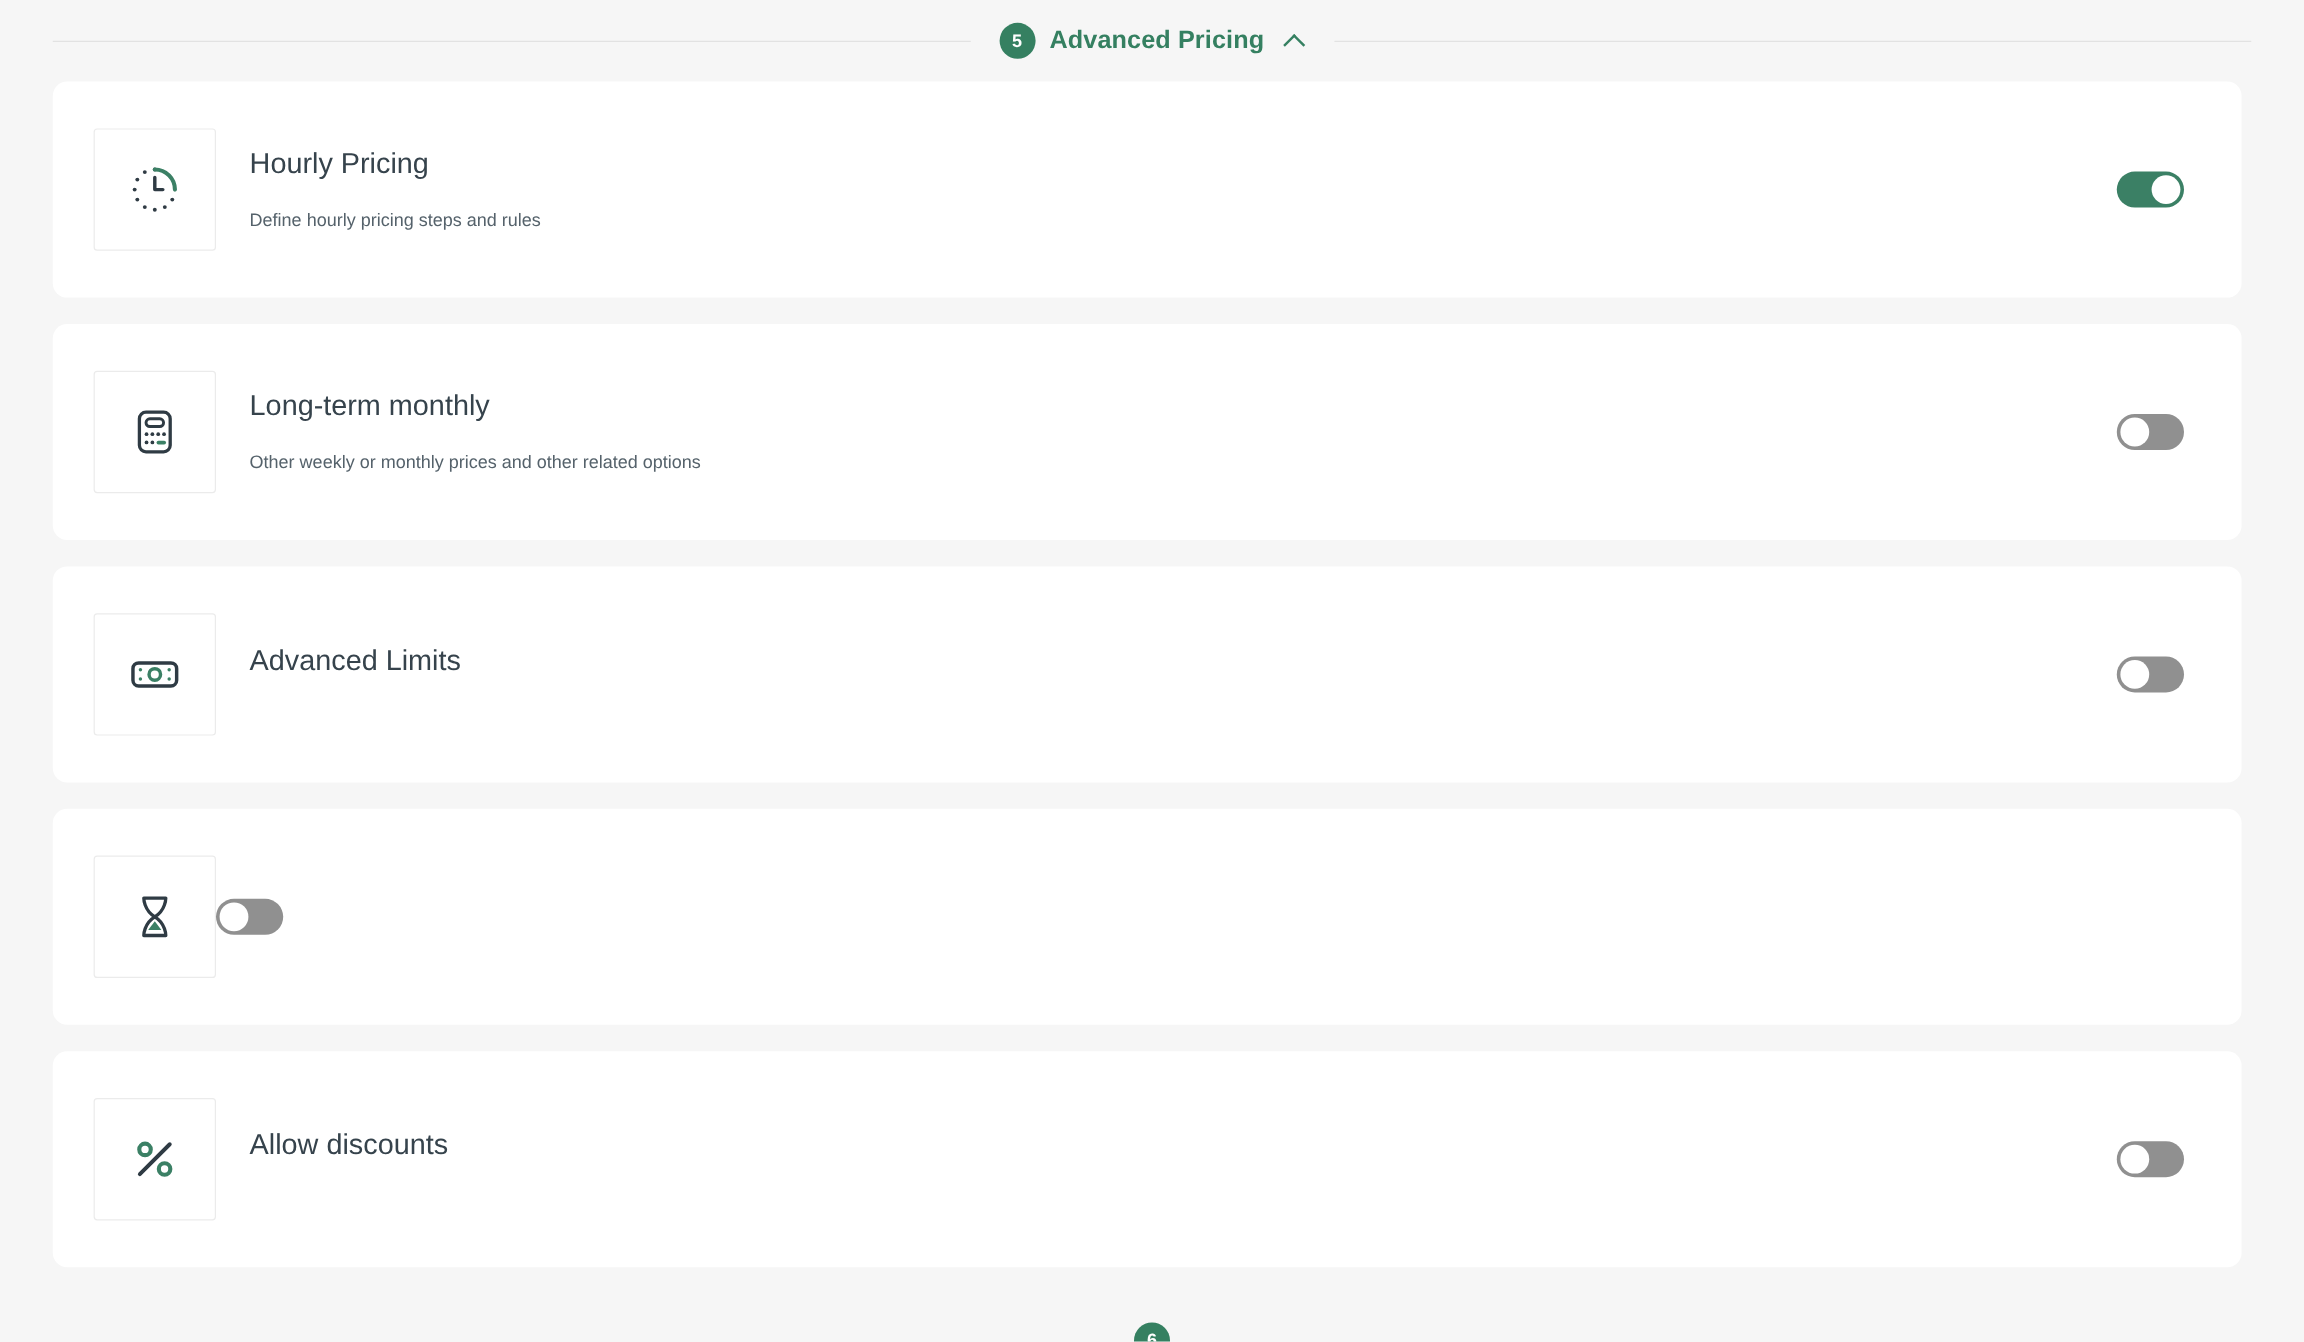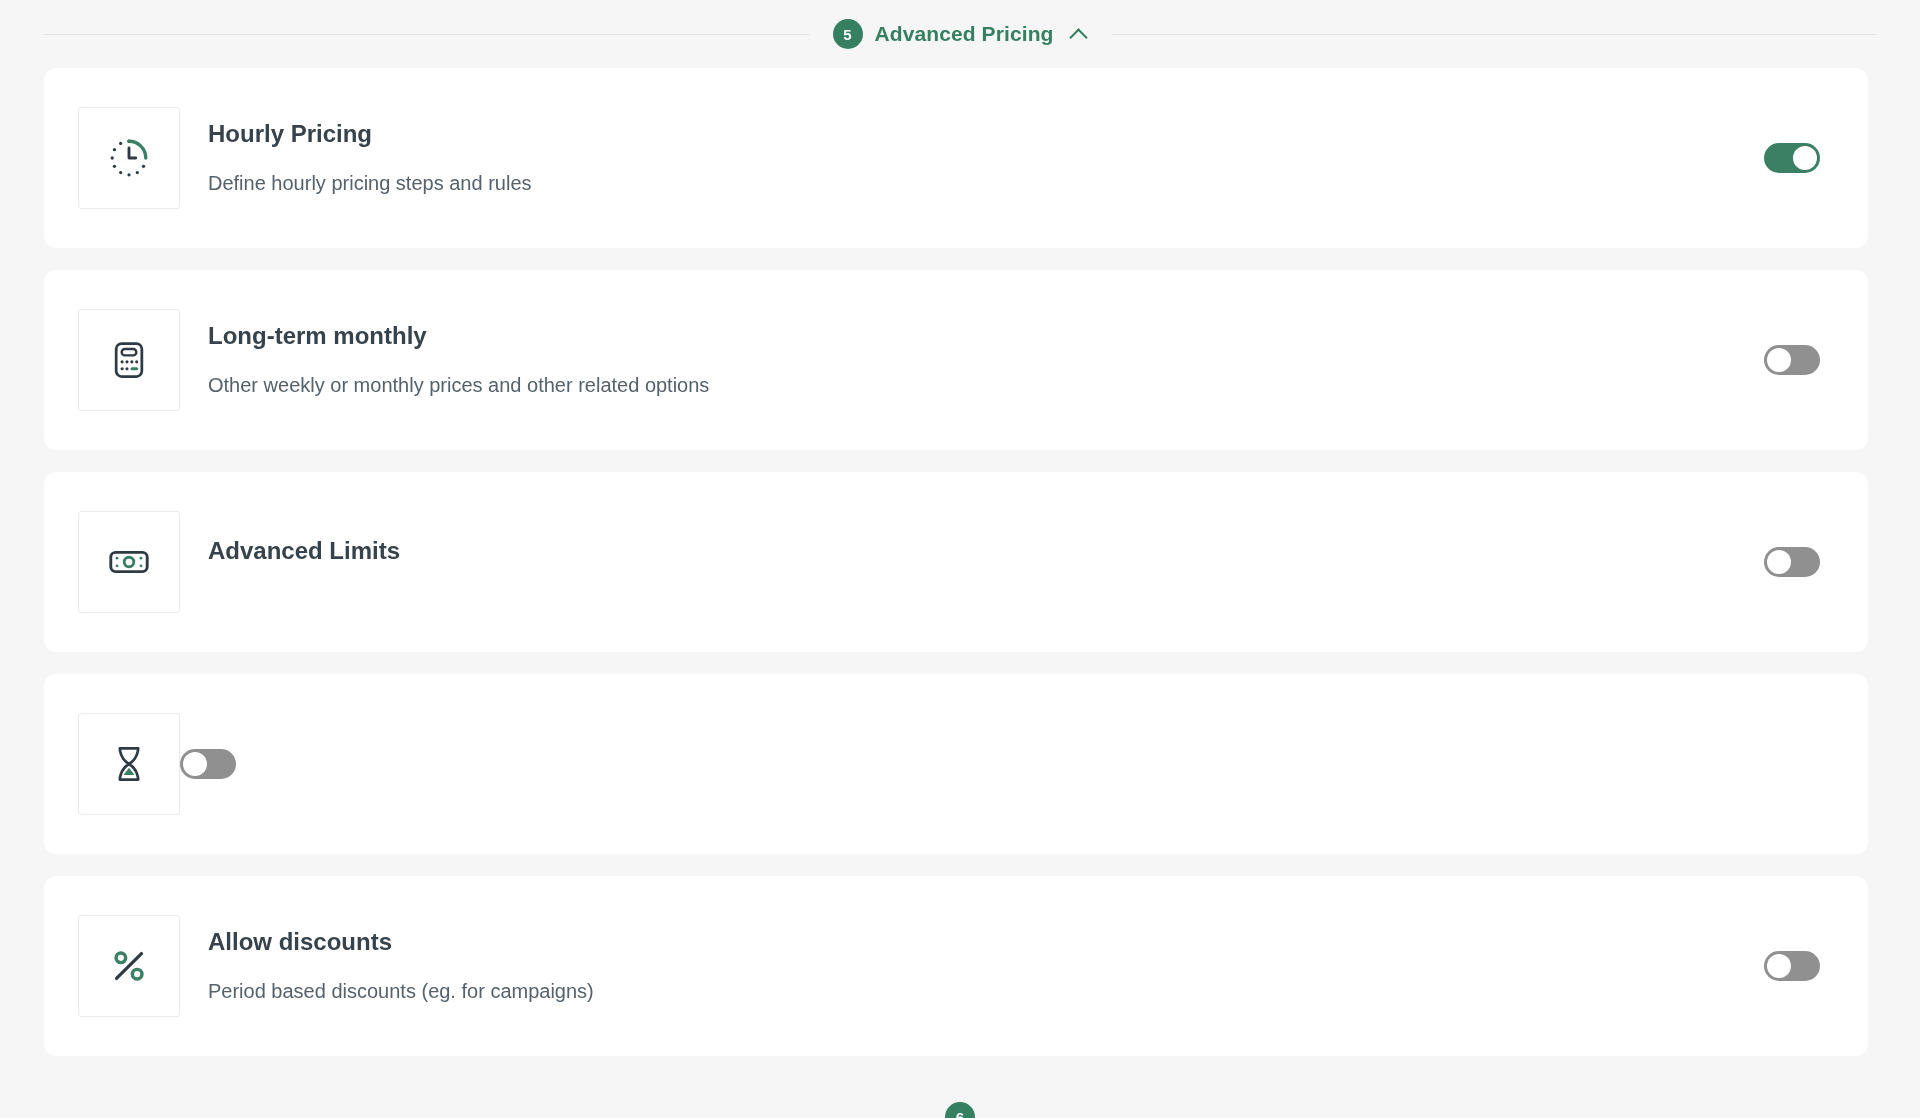--- a/index.html
+++ b/index.html
@@ -106,24 +106,24 @@
   .card-text {
     margin-left: 28px;
     flex: 1 1 auto;
     min-width: 0;
   }
   .card-title {
     font-size: 24px;
     color: #36434c;
     line-height: 1.2;
     margin-bottom: 22px;
-    font-weight: bold;
+    font-weight: normal;
   }
   .card-desc {
-    font-size: 20px;
+    font-size: 15px;
     color: #55626b;
     line-height: 1.3;
   }
 
   
   .toggle {
     flex: 0 0 auto;
     width: 56px;
     height: 30px;
     border-radius: 15px;
@@ -275,21 +275,20 @@
     <div class="card">
       <div class="icon-box">
         <svg width="46" height="46" viewBox="0 0 48 48">
           <line x1="37" y1="11" x2="11" y2="37" stroke="#2f3b44" stroke-width="3.4" stroke-linecap="round"></line>
           <circle cx="15.5" cy="15.5" r="5" fill="none" stroke="#3b8065" stroke-width="3.6"></circle>
           <circle cx="32.5" cy="32.5" r="5" fill="none" stroke="#3b8065" stroke-width="3.6"></circle>
         </svg>
       </div>
       <div class="card-text">
         <div class="card-title">Allow discounts</div>
-        <div class="card-desc">Period based discounts (eg. for campaigns)</div>
       </div>
       <div class="toggle off">
         <div class="knob"></div>
       </div>
     </div>
 
   </div>
 
   <div class="bottom-strip"></div>
   <div class="bottom-badge">6</div>

